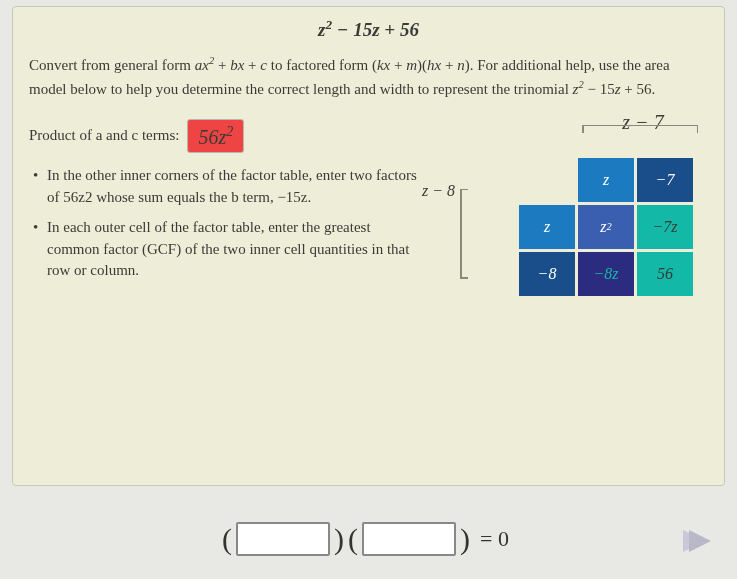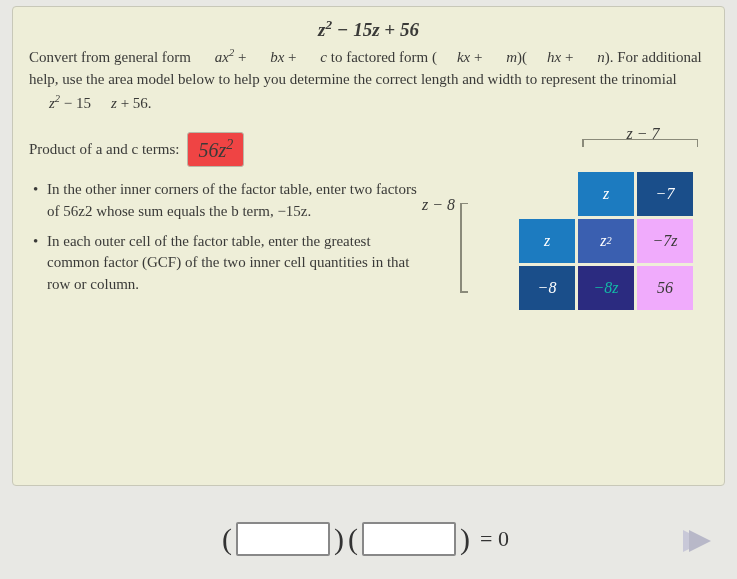--- a/index.html
+++ b/index.html
@@ -18,29 +18,29 @@
     margin: 6px 12px 0 12px;
     padding: 10px 16px 14px 16px;
     position: relative;
     min-height: 480px;
   }
   .title {
     text-align: center;
     font-weight: bold;
     font-size: 19px;
     font-style: italic;
-    margin-bottom: 4px;
+    margin-bottom: 12px;
   }
   .title .sup { font-size: 0.7em; vertical-align: super; font-style: italic; }
   .instr {
     font-size: 15px;
     line-height: 1.45;
     margin-bottom: 6px;
   }
-  .instr .it { font-style: italic; margin-left: 20px; }
+  .instr .it { font-style: italic; }
   .instr .sup { font-size: 0.7em; vertical-align: super; font-style: italic; }
   ul.bul { list-style: none; padding: 0; }
   ul.bul > li { position: relative; padding-left: 18px; font-size: 15px; line-height: 1.45; margin-bottom: 8px; }
   ul.bul > li::before { content: "•"; position: absolute; left: 4px; top: 0; font-size: 15px; }
   .columns {
     display: flex;
     gap: 22px;
     align-items: center;
   }
   .col-left { flex: 1 1 auto; }
@@ -61,21 +61,21 @@
     font-style: italic;
     font-size: 20px;
   }
   .prod-box .sup { font-size: 0.7em; vertical-align: super; }
 
   
   .model-wrap { position: relative; width: 248px; margin-left: auto; }
   .top-label {
     text-align: center;
     font-style: italic;
-    font-size: 16px;
+    font-size: 20px;
     margin-bottom: 19px;
     position: relative;
     height: 20px;
   }
   .grid {
     display: grid;
     grid-template-columns: 56px 56px 56px 56px;
     grid-template-rows: 44px 44px 44px;
     gap: 3px;
   }
@@ -84,21 +84,21 @@
     align-items: center;
     justify-content: center;
     font-style: italic;
     font-size: 16px;
     color: #fff;
   }
   .cell.hdr-blue { background: #1c7bc0; }
   .cell.hdr-navy { background: #1a4e8a; }
   .cell.mid-blue { background: #3a5fb0; }
   .cell.deep { background: #2b2b80; color:#14b8a6;}
-  .cell.cream { background: #f0abfc; color: #3a3a38; }
+  .cell.cream { background: #14b8a6; color: #3a3a38; }
   .cell .sup { font-size: 0.65em; vertical-align: super; }
   .empty { background: transparent; }
 
   .left-label {
     position: absolute;
     left: -38px;
     top: 71px;
     font-style: italic;
     font-size: 16px;
     color: #3a3a38;

